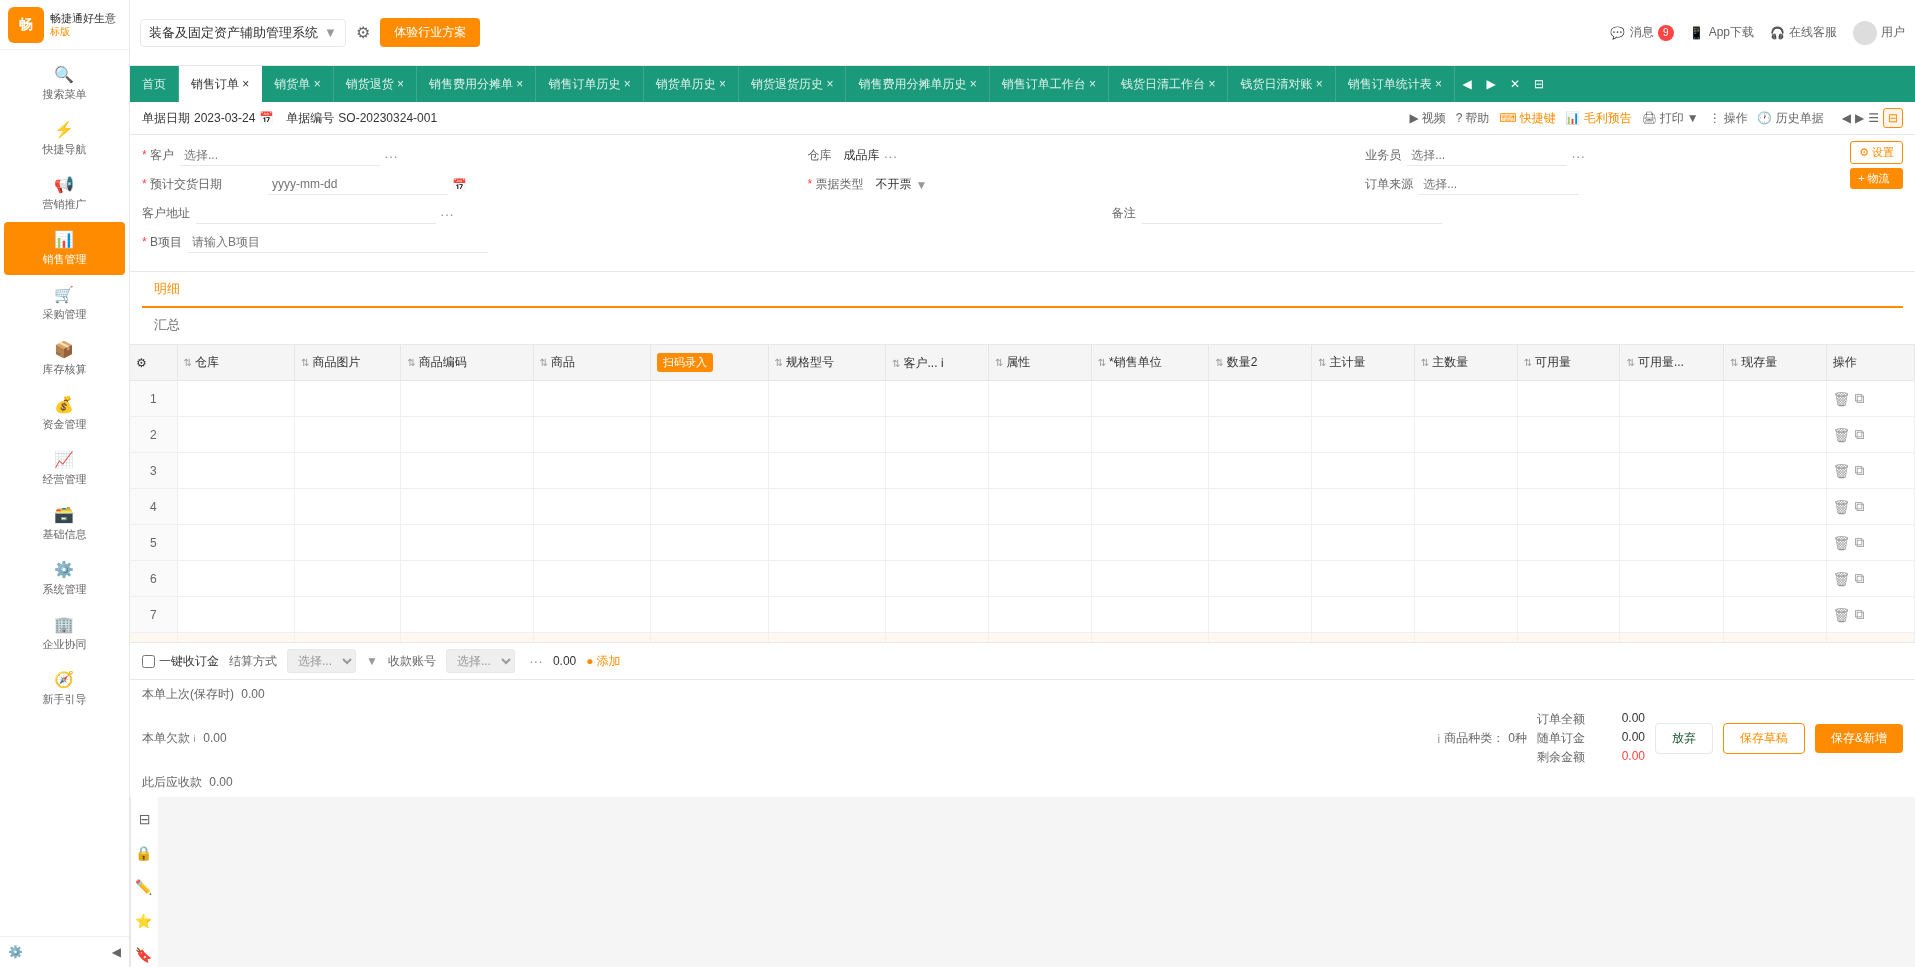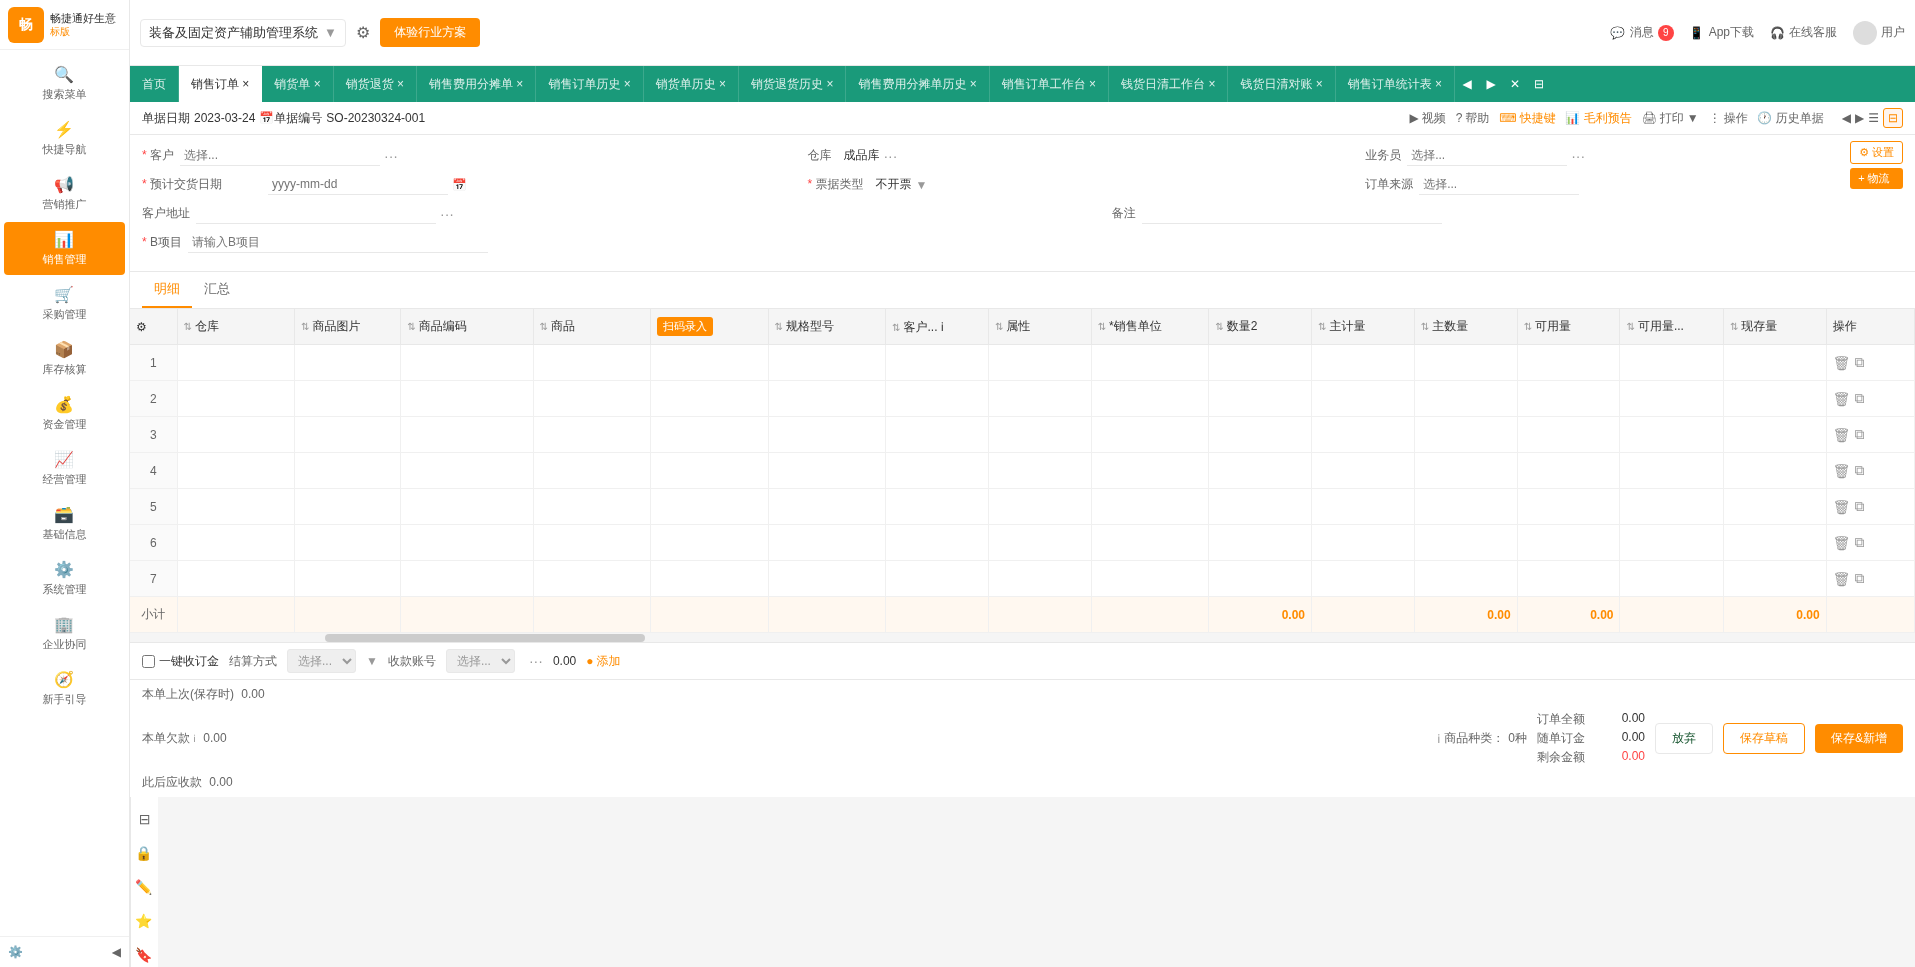--- a/index.html
+++ b/index.html
@@ -183,20 +183,21 @@
       padding: 6px 12px;
       display: flex;
       align-items: center;
       justify-content: space-between;
       border-bottom: 1px solid #e8e8e8;
       flex-shrink: 0;
     }
     .form-toolbar-left {
       display: flex;
       align-items: center;
+      gap: 12px;
     }
     .form-date-field {
       display: flex;
       align-items: center;
       gap: 4px;
       font-size: 12px;
       color: #333;
     }
     .form-toolbar-right {
       display: flex;
@@ -263,20 +264,21 @@
     }
     .dots-btn { color: #999; cursor: pointer; margin-left: 4px; font-size: 14px; }
 
     
     .detail-tabs {
       display: flex;
       background: #fff;
       border-bottom: 1px solid #e8e8e8;
       padding: 0 12px;
       flex-shrink: 0;
+      flex-direction: column;
     }
     .detail-tab {
       padding: 8px 12px;
       font-size: 13px;
       cursor: pointer;
       color: #666;
       border-bottom: 2px solid transparent;
     }
     .detail-tab.active {
       color: #ff8c00;

